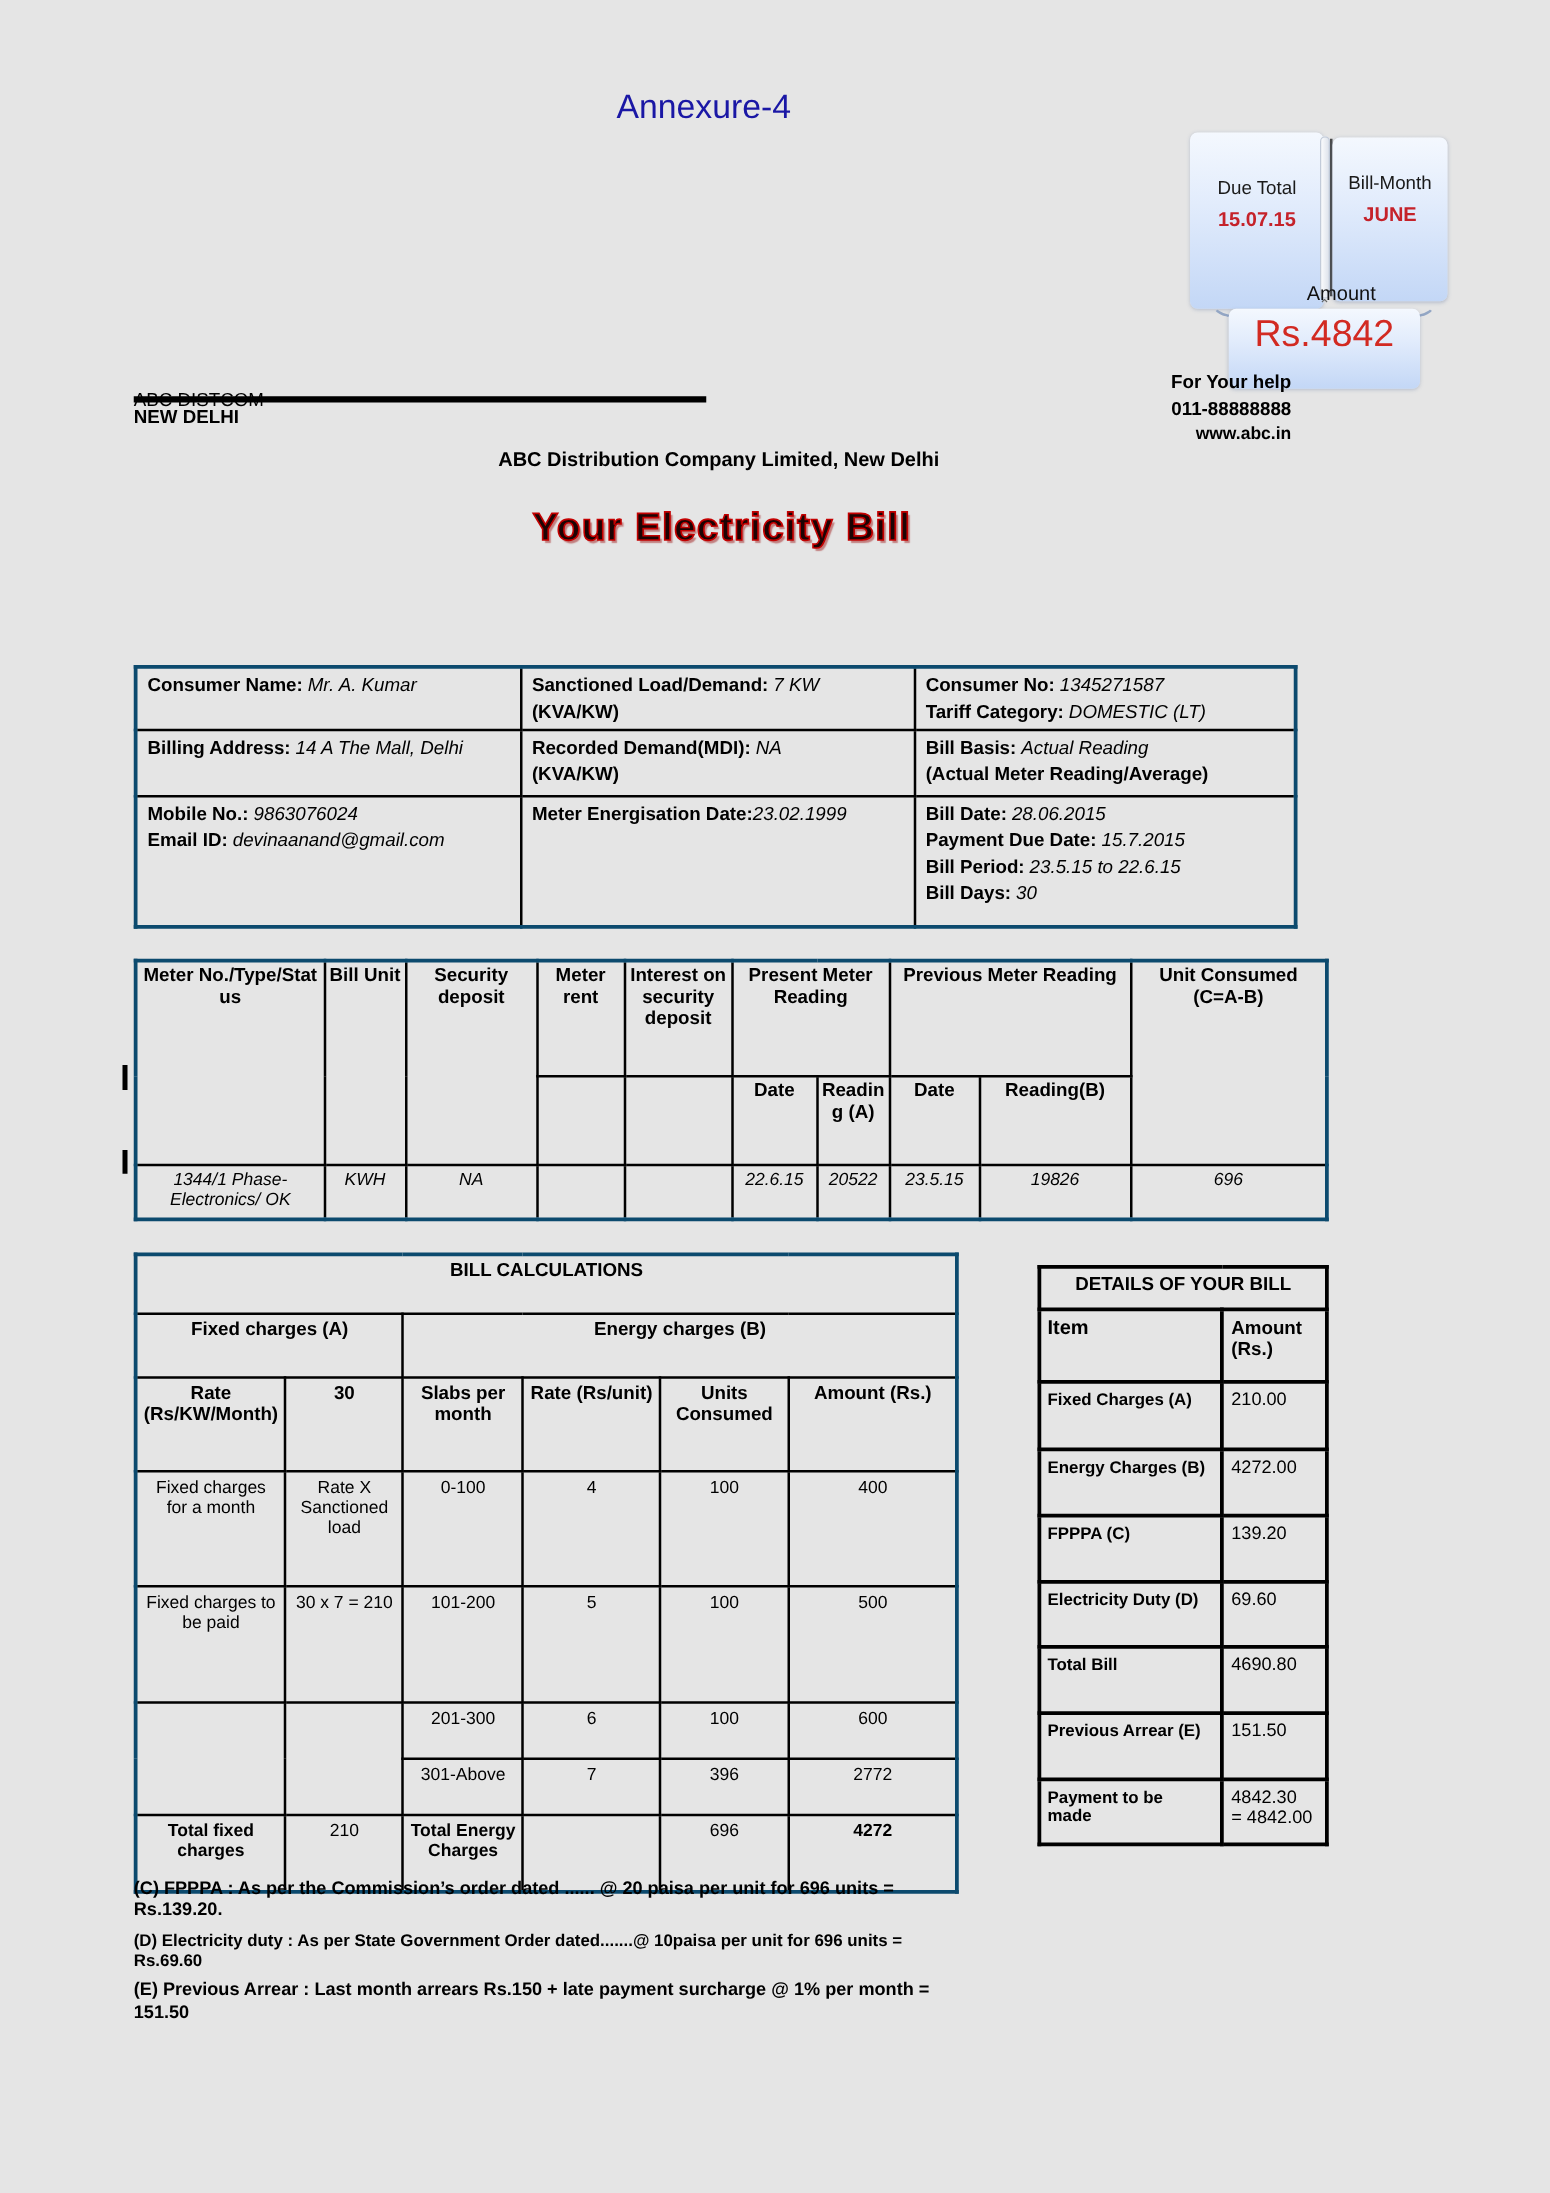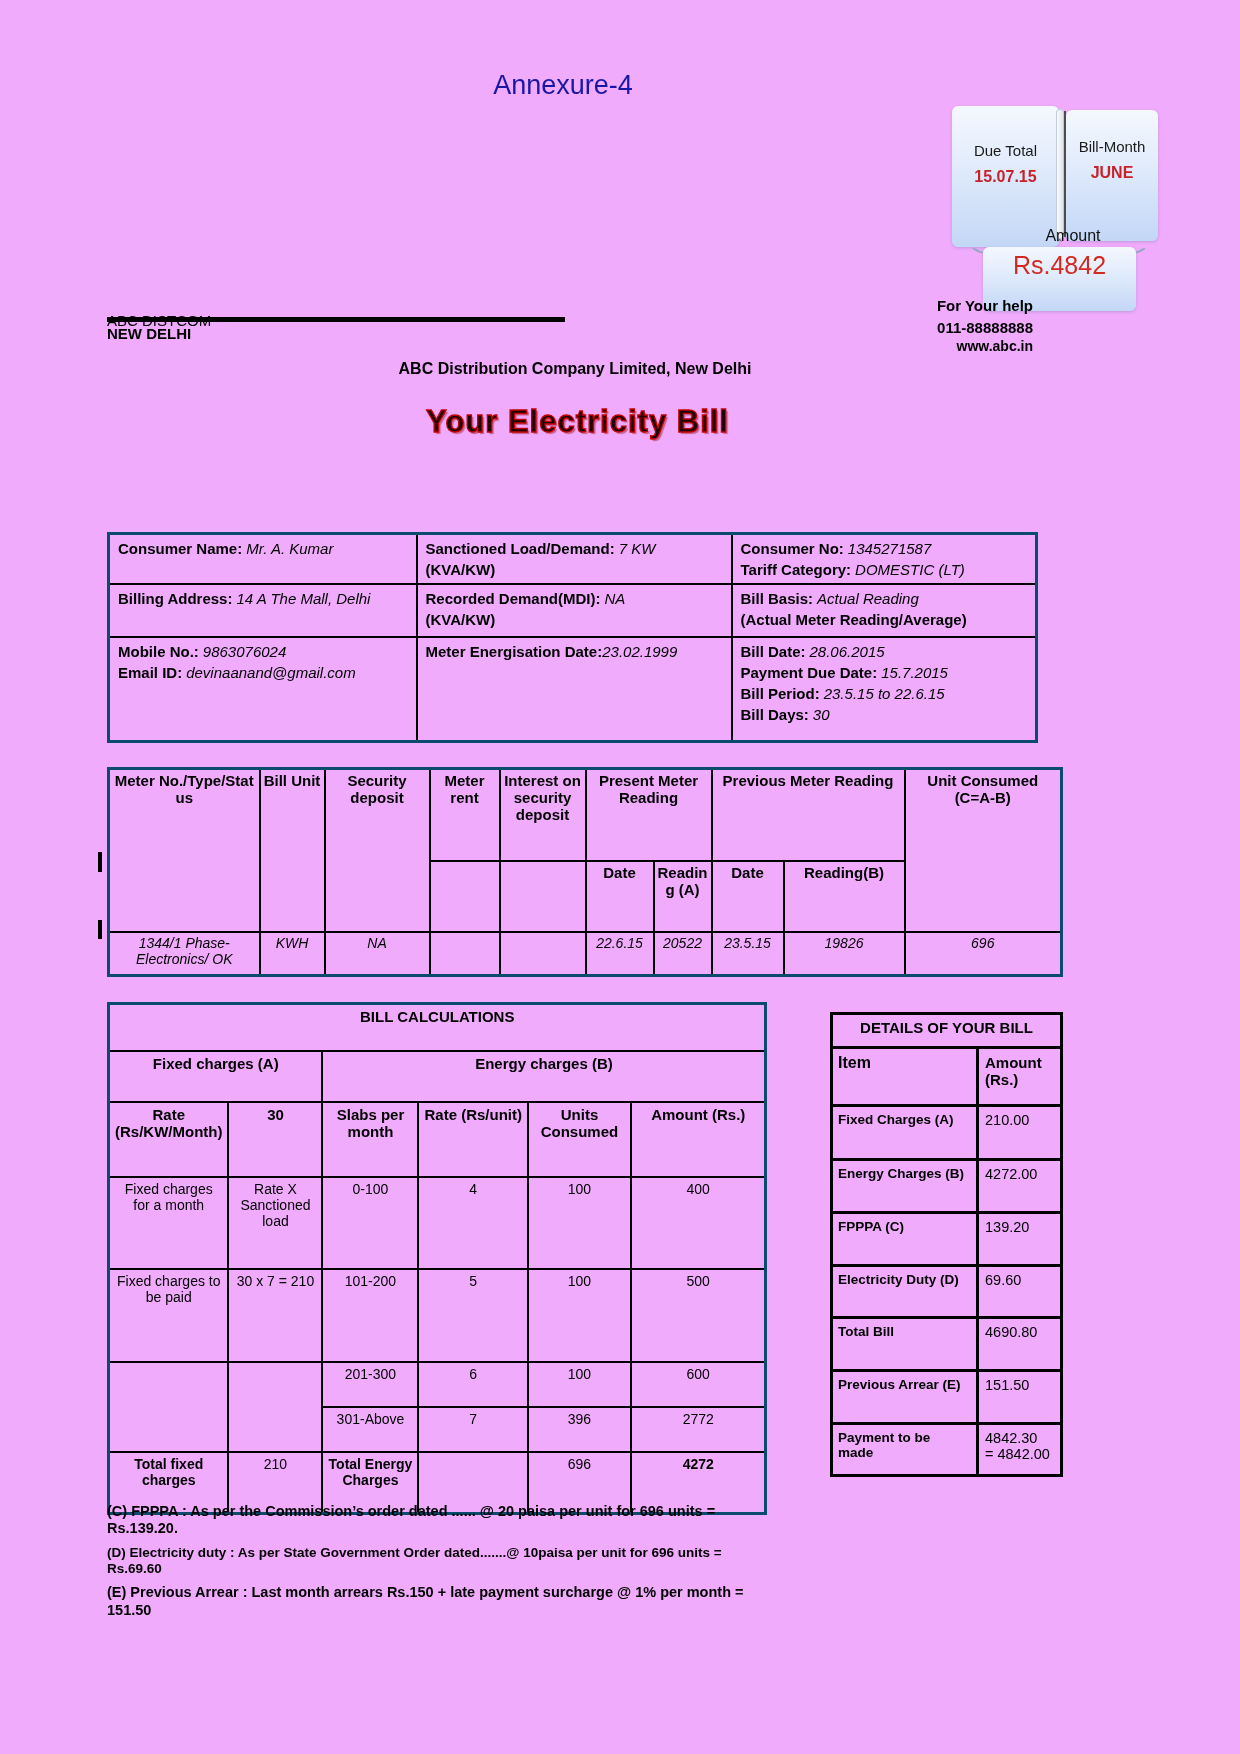--- a/index.html
+++ b/index.html
@@ -1,16 +1,16 @@
 <!DOCTYPE html>
 <html><head>
 <meta charset="utf-8">
 <style>
   html,body{margin:0;padding:0;background:#fff;}
-  .page{position:relative;width:1240px;height:1754px;margin:0 auto;background:#f0abfc;
+  .page{position:relative;width:1240px;height:1754px;margin:0 auto;background:#e5e5e5;
         font-family:"Liberation Sans","DejaVu Sans",sans-serif;color:#000;overflow:hidden;}
 
   
   .annexure{position:absolute;top:70px;left:0;width:1126px;text-align:center;
             font-size:27px;color:#1a17a5;}
 
   
   .badge-box{position:absolute;text-align:center;border-radius:6px;
      background:linear-gradient(180deg,#f4f8fe 0%,#e2ecfc 40%,#c3d7f6 100%);
      box-shadow:0 1px 3px rgba(100,120,160,.35);}
@@ -18,21 +18,21 @@
   .badge-month{left:1066px;top:110px;width:92px;height:131px;padding-top:28px;box-sizing:border-box;}
   .badge-label{font-size:15px;color:#1a1a1a;line-height:1.25;}
   .badge-red{color:#c5222a;font-weight:bold;font-size:16px;margin-top:7px;}
   .badge-divider{position:absolute;left:1056px;top:109px;width:8px;height:130px;
      background:linear-gradient(90deg,#ffffff,#d9dfe9);border-radius:4px;box-shadow:inset 0 0 0 1px #c2cbd9;}
   .badge-divider-line{position:absolute;left:1064px;top:111px;width:2px;height:126px;background:#4a4a4a;}
   .badge-caret{position:absolute;left:1055px;top:237px;font-size:11px;color:#666;}
   .badge-amount-label{position:absolute;left:1023px;top:227px;width:100px;text-align:center;
      font-size:16px;color:#111;}
   .badge-amount{left:983px;top:247px;width:153px;height:64px;padding-top:4px;box-sizing:border-box;}
-  .badge-amount-value{color:#d22a22;font-size:25px;font-weight:500;}
+  .badge-amount-value{color:#d22a22;font-size:30px;font-weight:500;}
   .arc{position:absolute;width:26px;height:12px;border:2px solid transparent;
        border-bottom:2px solid #93a6c4;border-radius:50%;}
   .arc-left{left:970px;top:238px;transform:rotate(10deg);}
   .arc-right{left:1118px;top:238px;transform:rotate(-10deg);}
 
   
   .co-short{position:absolute;left:107px;top:312px;font-size:15px;font-weight:normal;}
   .co-rule{position:absolute;left:107px;top:317px;width:458px;height:5px;background:#000;}
   .co-city{position:absolute;left:107px;top:325px;font-size:15px;font-weight:bold;}
   .help{position:absolute;left:833px;top:297px;width:200px;text-align:right;font-weight:bold;}

